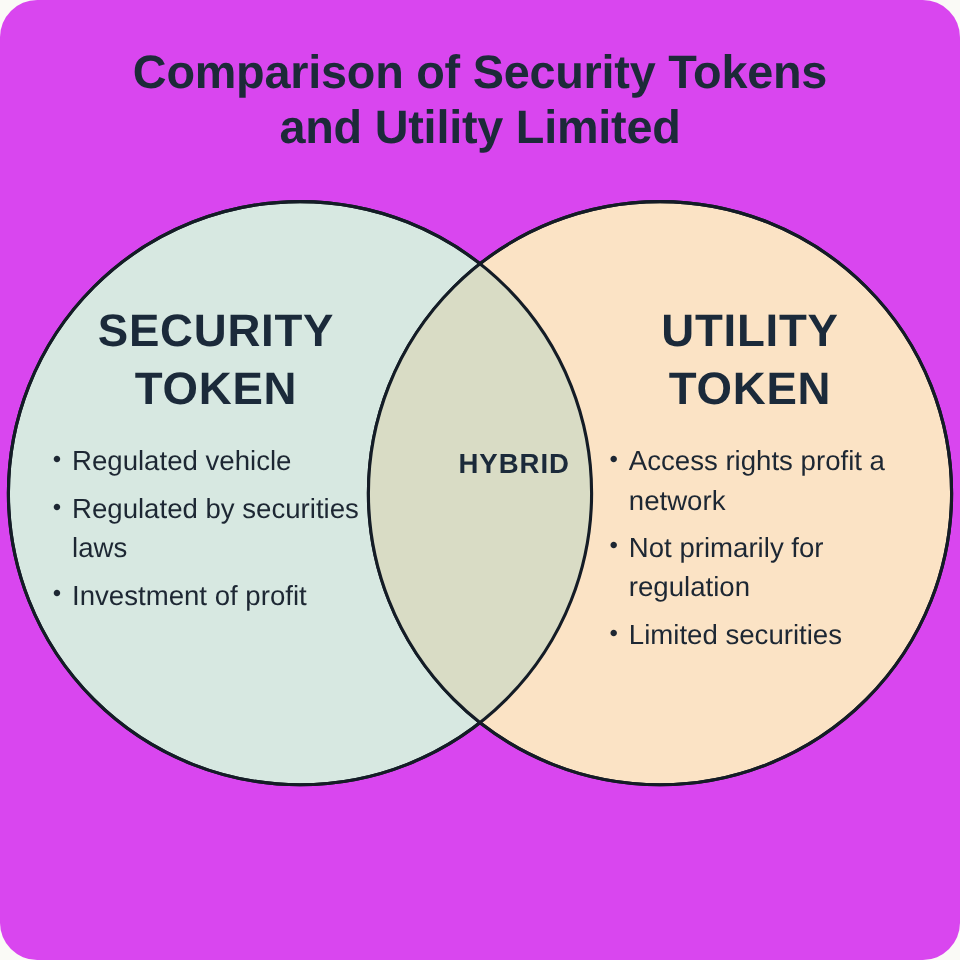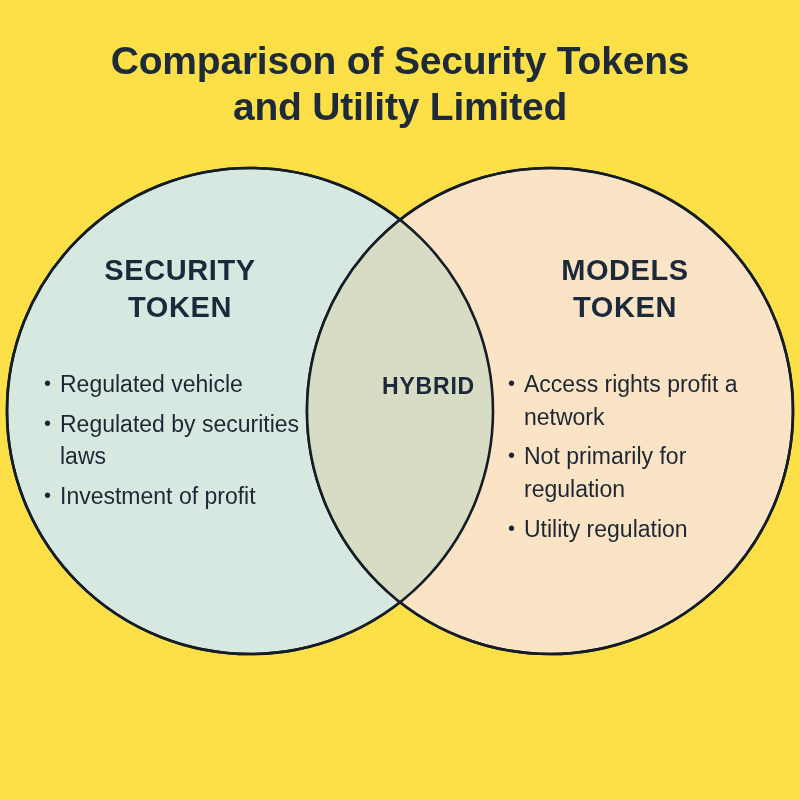--- a/index.html
+++ b/index.html
@@ -38,21 +38,21 @@
   
   #venn {
     position: absolute;
     top: 0;
     left: 0;
   }
   
   .heading {
     position: absolute;
     text-align: center;
-    font-size: 29px;
+    font-size: 38px;
     font-weight: bold;
     letter-spacing: 0.6px;
     color: #1b2a3a;
     line-height: 1.28;
   }
   .heading span { display: block; }
   #heading-left  { left: 30px;  top: 252px; width: 300px; }
   #heading-right { left: 480px; top: 252px; width: 290px; }
 
   .bullets {
@@ -88,21 +88,21 @@
     font-weight: bold;
     letter-spacing: 0.8px;
     color: #1b2a3a;
     line-height: 1.3;
   }
   #overlap-label span { display: block; }
 </style>
 </head>
 <body style="background: rgb(250, 250, 246);">
 
-<div id="canvas" style="background: #fde047;">
+<div id="canvas" style="background: #d946ef; border-radius: 31px;">
 
   <div class="title-block">
     <span class="title-line">Comparison of Security Tokens</span>
     <span class="title-line">and Utility Limited</span>
   </div>
 
   <svg id="venn" width="800" height="800" viewBox="0 0 800 800">
     <defs>
       <clipPath id="clip-left">
         <circle id="clip-circle-left" cx="250" cy="411" r="243"></circle>
@@ -123,21 +123,21 @@
     <circle id="circle-left-outline" cx="250" cy="411" r="243" fill="none" stroke="#141c26" stroke-width="2.6"></circle>
     <circle id="circle-right-outline" cx="550" cy="411" r="243" fill="none" stroke="#141c26" stroke-width="2.6"></circle>
   </svg>
 
   <div class="heading" id="heading-left">
     <span>SECURITY</span>
     <span>TOKEN</span>
   </div>
 
   <div class="heading" id="heading-right">
-    <span>MODELS</span>
+    <span>UTILITY</span>
     <span>TOKEN</span>
   </div>
 
   <div class="bullets" id="bullets-left">
     <div class="bullet-item">
       <span class="bullet-dot">•</span>
       <span class="bullet-text">Regulated vehicle</span>
     </div>
     <div class="bullet-item">
       <span class="bullet-dot">•</span>
@@ -153,21 +153,21 @@
     <div class="bullet-item">
       <span class="bullet-dot">•</span>
       <span class="bullet-text">Access rights profit a network</span>
     </div>
     <div class="bullet-item">
       <span class="bullet-dot">•</span>
       <span class="bullet-text">Not primarily for regulation</span>
     </div>
     <div class="bullet-item">
       <span class="bullet-dot">•</span>
-      <span class="bullet-text">Utility regulation</span>
+      <span class="bullet-text">Limited securities</span>
     </div>
   </div>
 
   <div id="overlap-label">
     <span>HYBRID</span>
   </div>
 
 </div>
 
 </body></html>

